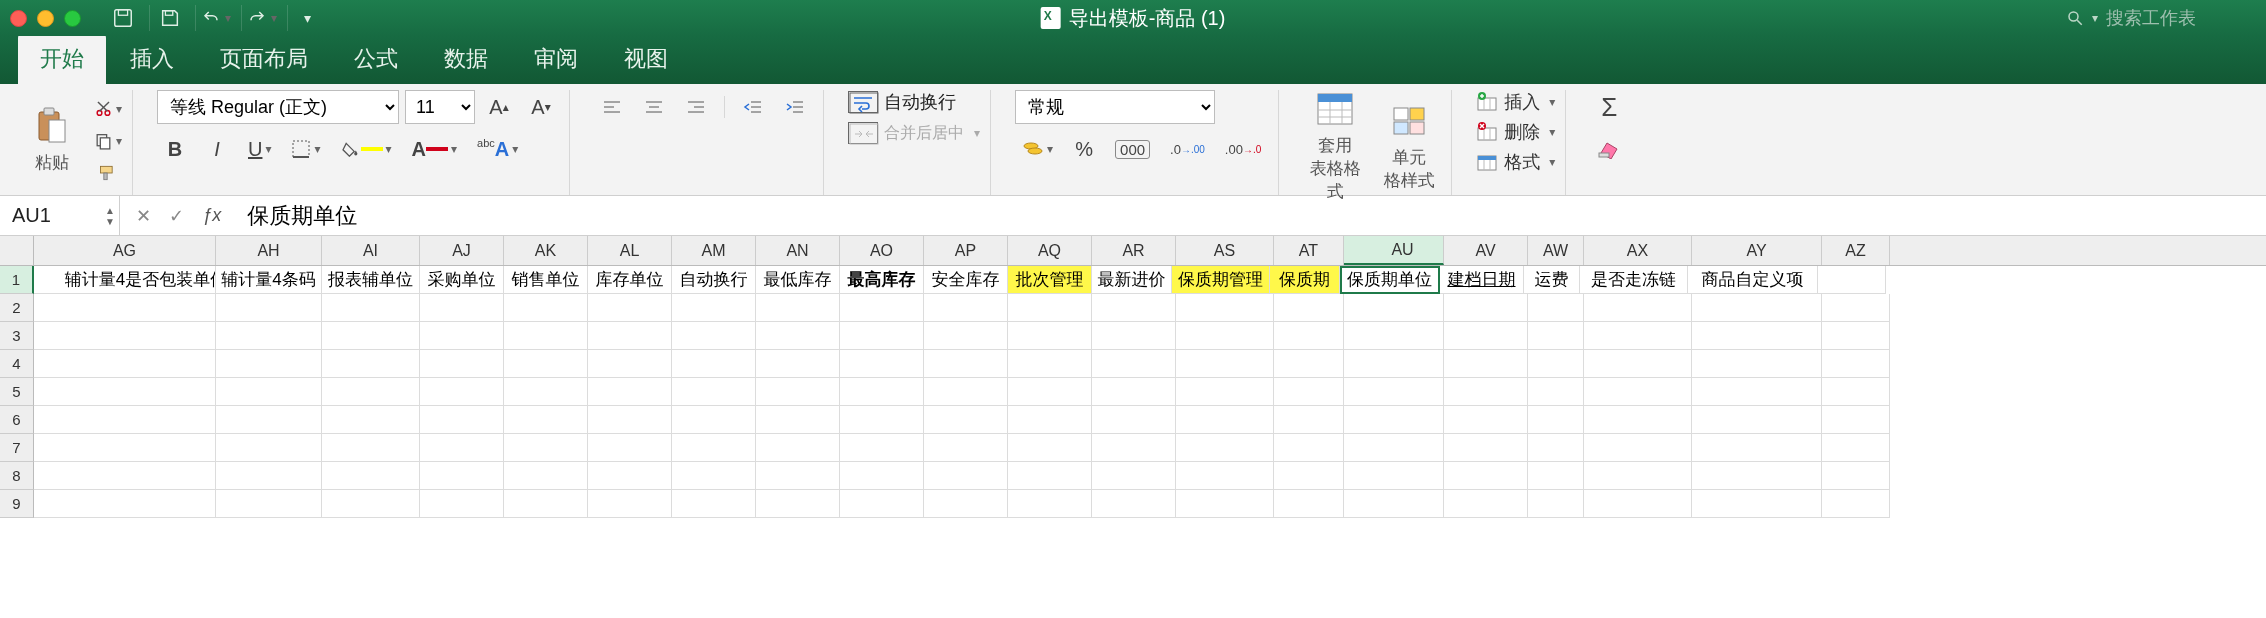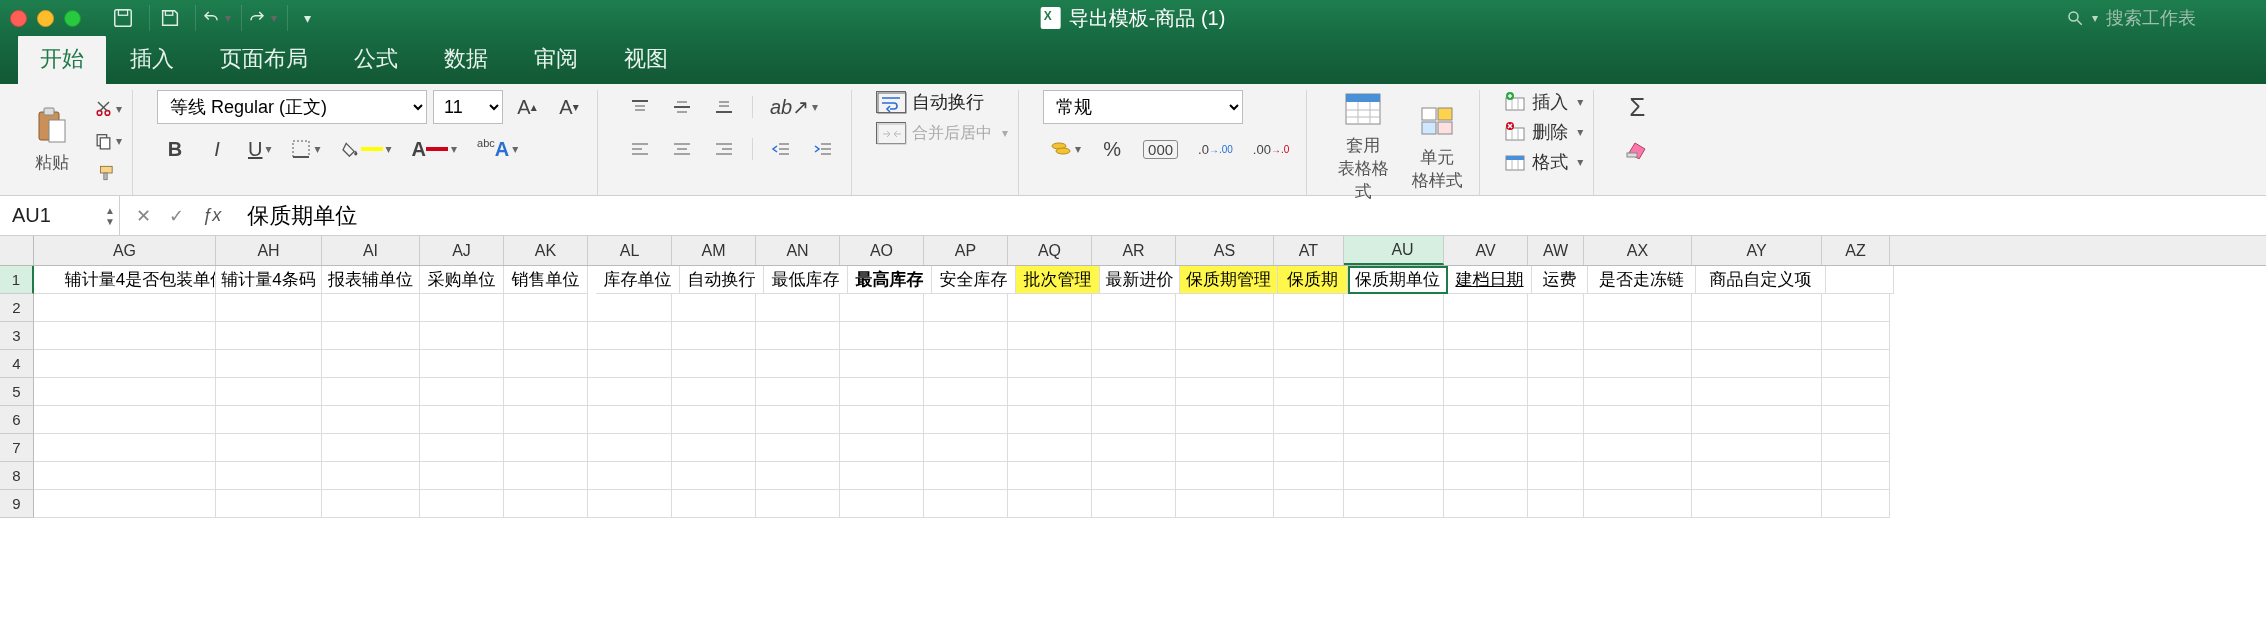--- a/index.html
+++ b/index.html
@@ -30,21 +30,21 @@
   
   .ribbon { height: 112px; background: #f3f3f3; border-bottom: 1px solid #cfcfcf; display: flex; align-items: stretch; padding: 6px 10px 0 10px; gap: 14px; }
   .group { display: flex; flex-direction: column; justify-content: space-between; padding: 0 10px 4px 10px; border-right: 1px solid #d7d7d7; }
   .group:last-child{border-right:none;}
   .group-body { display: flex; align-items: center; gap: 10px; flex: 1; }
   .group-label { text-align: center; font-size: 17px; color: #555; padding-top: 2px; }
   .big-btn { display:flex; flex-direction:column; align-items:center; justify-content:center; gap:4px; width:64px; }
   .icon-box { width: 38px; height: 38px; display:flex;align-items:center;justify-content:center; }
   .mini-col { display:flex; flex-direction:column; gap:8px; }
   .mini { width:28px;height:24px;display:flex;align-items:center;justify-content:center;color:#555;}
-  select.font-name { height:34px; width:270px; border:1px solid #bdbdbd; background:#fff; font-size:18px; padding:0 8px;}
+  select.font-name { height:34px; width:242px; border:1px solid #bdbdbd; background:#fff; font-size:18px; padding:0 8px;}
   select.font-size { height:34px; width:70px; border:1px solid #bdbdbd; background:#fff; font-size:18px; padding:0 6px;}
   .btn { height:34px; min-width:36px; border:1px solid transparent; display:inline-flex; align-items:center; justify-content:center; padding:0 6px; color:#444; font-size:20px; border-radius:3px;}
   .row { display:flex; align-items:center; gap:6px;}
   .two-rows{display:flex;flex-direction:column;gap:8px;}
   .color-bar{display:inline-block;width:22px;height:4px;}
   .yellow-bar{background:#ffff00;}
   .red-bar{background:#d0021b;}
   .dd::after{content:"▾"; font-size:12px; margin-left:3px; color:#666;}
   .wrap-icon { width:30px;height:22px;border:1px solid #666; position:relative;}
   .merge-icon{ width:30px;height:22px;border:1px solid #666; position:relative;}
@@ -215,45 +215,20 @@
         <div class="btn dd">
             <span style="font-size:11px;position:relative;top:-6px;">abc</span>
             <span style="color:#2a6fd6;font-weight:bold;">A</span>
           </div>
       </div>
     </div>
   </div>
 
   <div class="group">
     <div class="two-rows">
-      <div class="row">
-        <div class="btn">
-            <svg width="20" height="18">
-              <line x1="2" y1="3" x2="18" y2="3" stroke="#555" stroke-width="2"></line>
-              <line x1="5" y1="8" x2="15" y2="8" stroke="#555"></line>
-              <line x1="5" y1="12" x2="15" y2="12" stroke="#555"></line>
-            </svg>
-          </div>
-        <div class="btn">
-            <svg width="20" height="18">
-              <line x1="5" y1="4" x2="15" y2="4" stroke="#555"></line>
-              <line x1="2" y1="9" x2="18" y2="9" stroke="#555" stroke-width="2"></line>
-              <line x1="5" y1="14" x2="15" y2="14" stroke="#555"></line>
-            </svg>
-          </div>
-        <div class="btn">
-            <svg width="20" height="18">
-              <line x1="5" y1="4" x2="15" y2="4" stroke="#555"></line>
-              <line x1="5" y1="8" x2="15" y2="8" stroke="#555"></line>
-              <line x1="2" y1="14" x2="18" y2="14" stroke="#555" stroke-width="2"></line>
-            </svg>
-          </div>
-        <div class="sep-v"></div>
-        <div class="btn dd"><span style="font-style:italic;">ab</span>↗</div>
-      </div>
       <div class="row">
         <div class="btn">
             <svg width="20" height="16">
               <line x1="2" y1="3" x2="18" y2="3" stroke="#555"></line>
               <line x1="2" y1="8" x2="12" y2="8" stroke="#555"></line>
               <line x1="2" y1="13" x2="18" y2="13" stroke="#555"></line>
             </svg>
           </div>
         <div class="btn">
             <svg width="20" height="16">
@@ -465,21 +440,21 @@
       <div class="col-h" style="width: 68px;">AZ</div>
     </div>
   <div class="rows" id="grid-rows">
       <div class="row-line">
         <div class="row-h active">1</div>
         <div class="cell" style="width: 182px; padding-left: 46px;">辅计量4是否包装单位</div>
         <div class="cell" style="width: 106px;">辅计量4条码</div>
         <div class="cell" style="width: 98px;">报表辅单位</div>
         <div class="cell" style="width: 84px;">采购单位</div>
         <div class="cell" style="width: 84px;">销售单位</div>
-        <div class="cell" style="width: 84px; margin-left: 8px;">库存单位</div>
+        <div class="cell" style="width: 84px;">库存单位</div>
         <div class="cell" style="width: 84px;">自动换行</div>
         <div class="cell" style="width: 84px;">最低库存</div>
         <div class="cell" style="width: 84px; font-weight: bold;">最高库存</div>
         <div class="cell" style="width: 84px;">安全库存</div>
         <div class="cell hl" style="width: 84px;">批次管理</div>
         <div class="cell" style="width: 80px;">最新进价</div>
         <div class="cell hl" style="width: 98px;">保质期管理</div>
         <div class="cell hl" style="width: 70px;">保质期</div>
         <div class="cell selected" style="width: 100px;">保质期单位</div>
         <div class="cell" style="width: 84px; text-decoration: underline;">建档日期</div>

